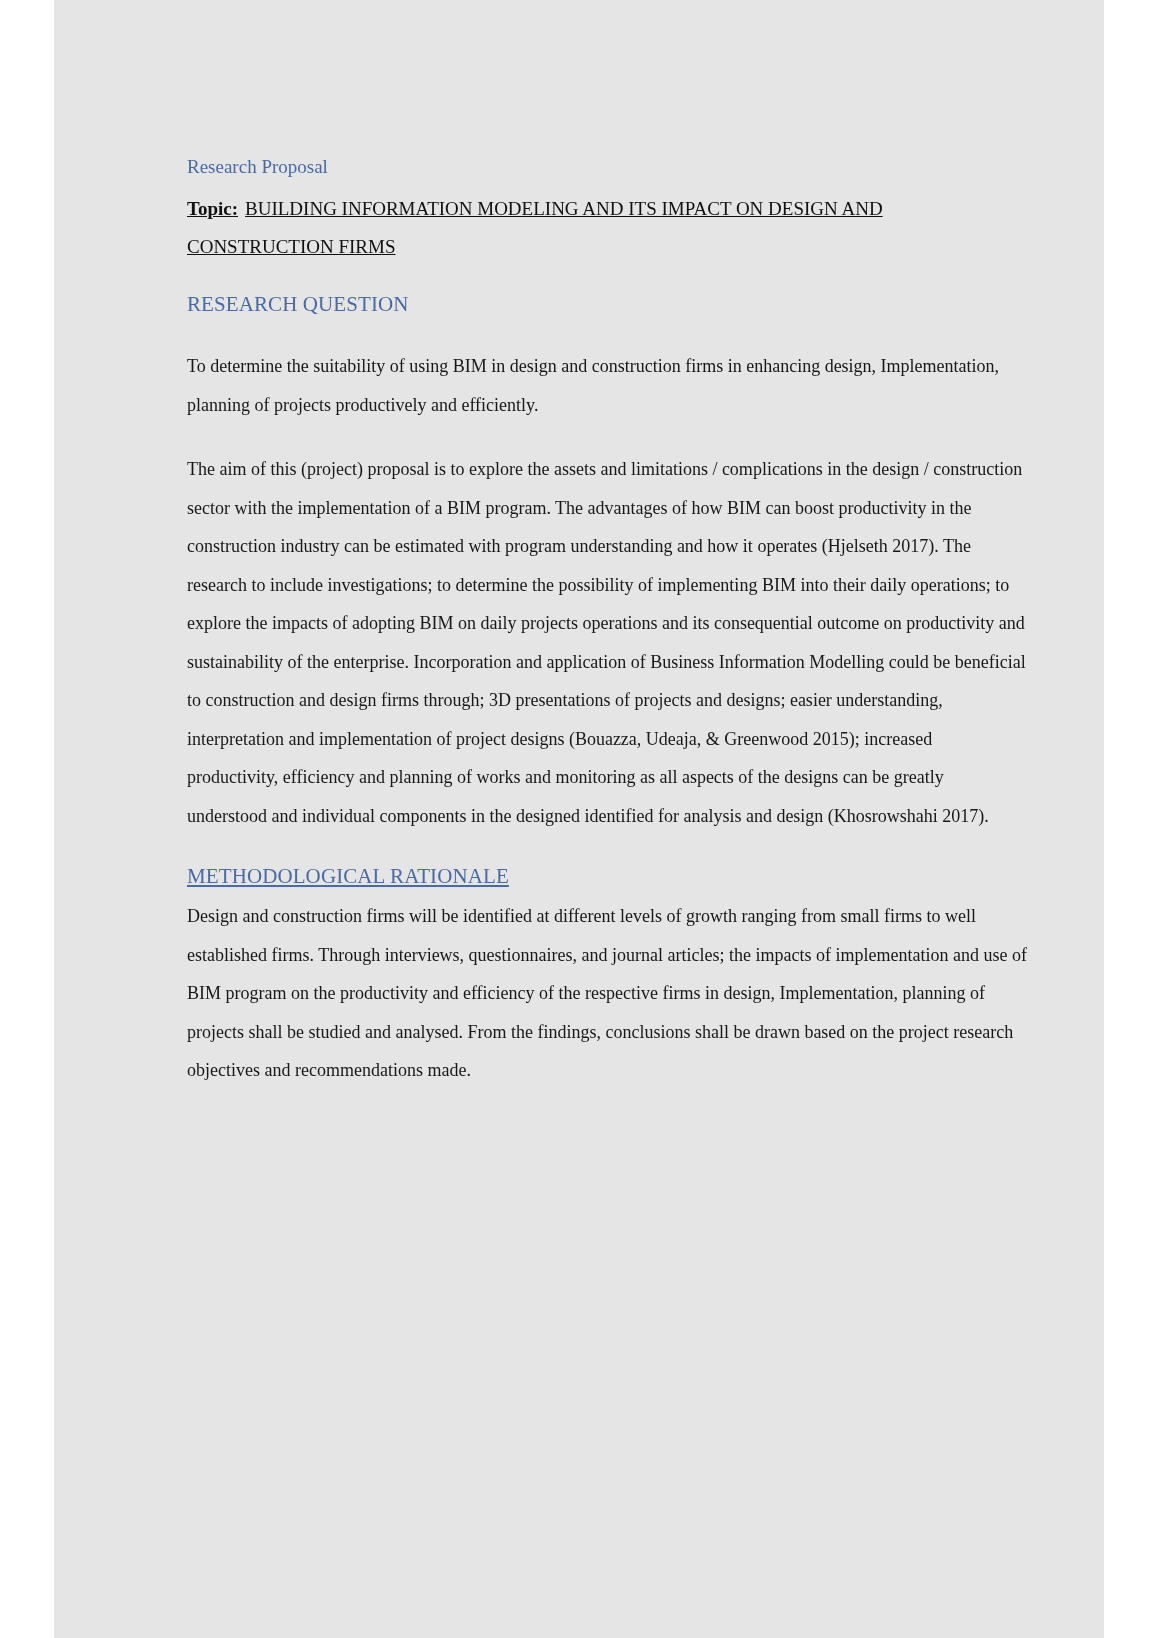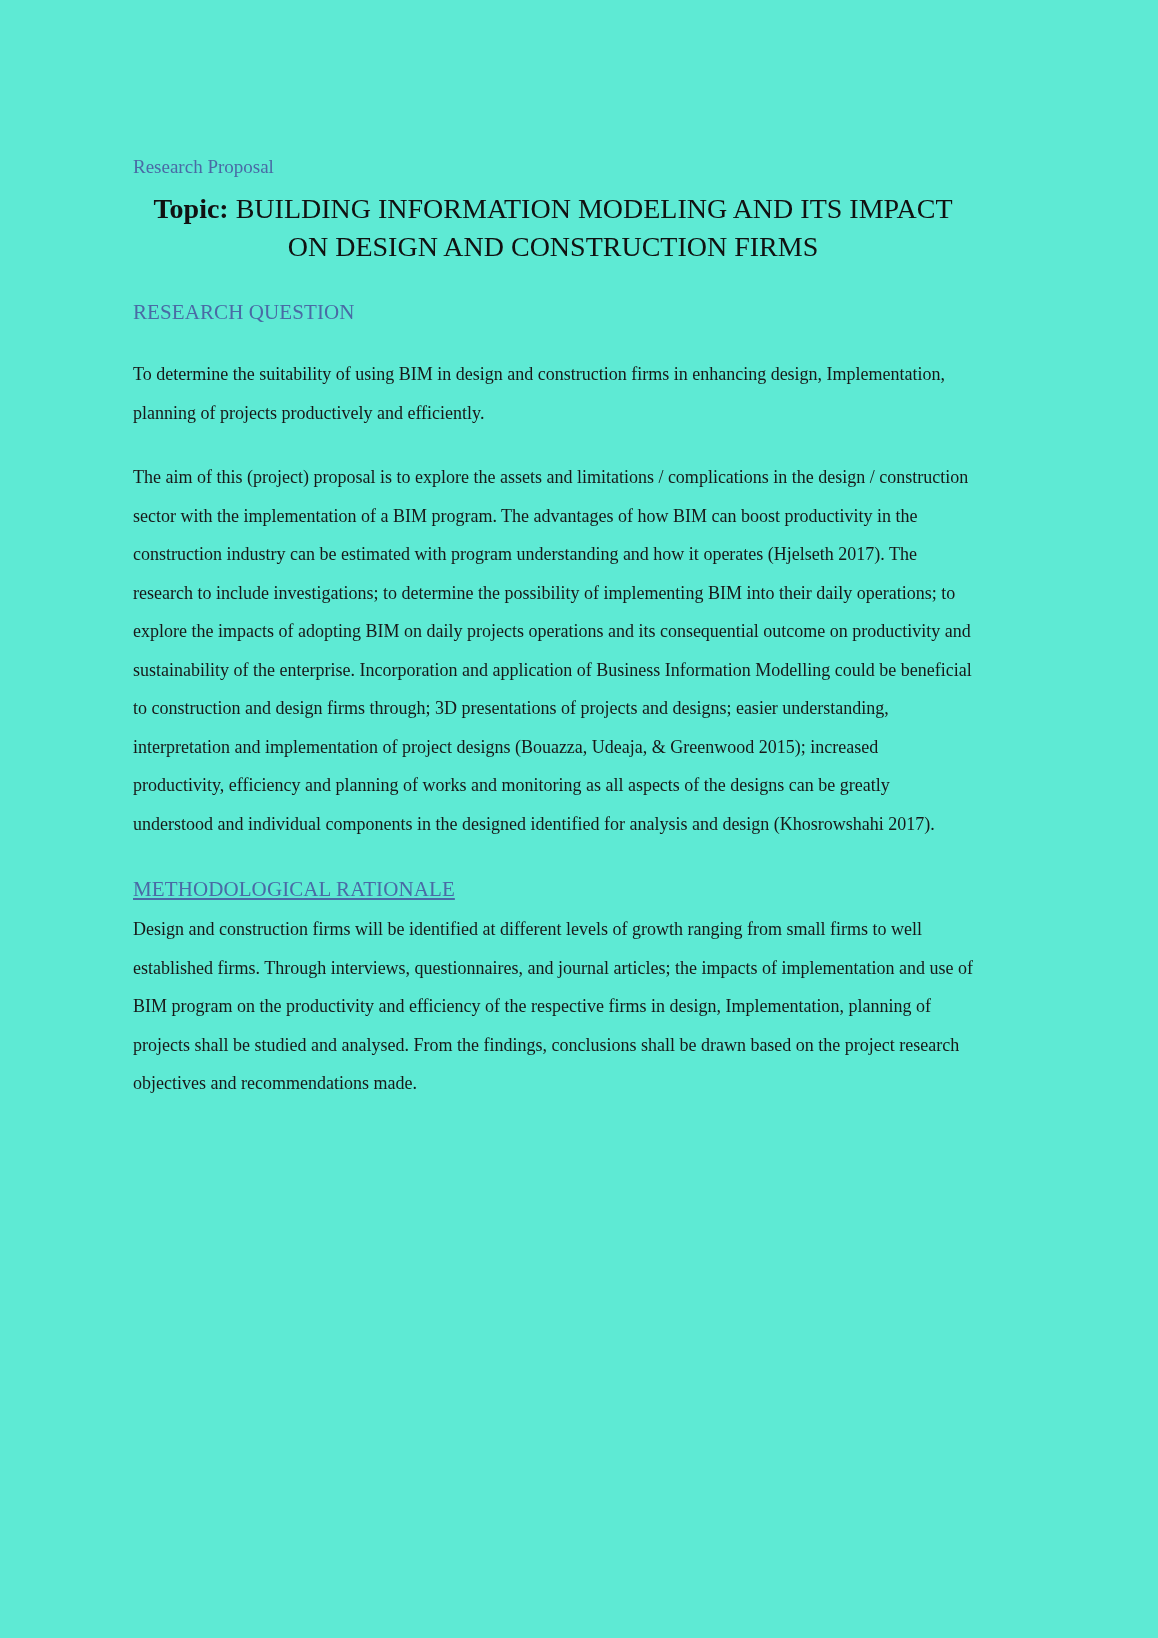--- a/index.html
+++ b/index.html
@@ -9,23 +9,23 @@
     background: #ffffff;
   }
   body {
     font-family: "Liberation Serif", "DejaVu Serif", serif;
     color: #000000;
     -webkit-font-smoothing: antialiased;
   }
 
   .page {
     position: relative;
-    width: 1158px;
+    width: 1050px;
     height: 1638px;
-    background: #5eead4;
+    background: #e5e5e5;
     margin: 0 auto;
     overflow: hidden;
     box-sizing: border-box;
   }
 
   .content {
     position: absolute;
     left: 133px;
     top: 152px;
     width: 840px;
@@ -34,45 +34,46 @@
   
   .doc-subtitle {
     font-size: 19px;
     line-height: 30px;
     color: #4A6AA5;
     margin: 0 0 8px 0;
     font-weight: normal;
   }
 
   .topic-line {
-    font-size: 28px;
+    font-size: 19px;
     line-height: 38px;
     color: #111111;
     margin: 0 0 6px 0;
     font-weight: normal;
-    text-align: center;
+    text-align: left;
+    text-decoration: underline;
   }
   .topic-label {
     font-weight: bold;
   }
   .topic-spacer {
     display: inline-block;
     width: 7px;
   }
 
   
   .section-heading {
     font-size: 21px;
     line-height: 30px;
     color: #4A6AA5;
     font-weight: normal;
     margin: 0;
     letter-spacing: 0.1px;
   }
-  .section-heading.gap-before-lg { margin-top: 31px; }
+  .section-heading.gap-before-lg { margin-top: 23px; }
   .section-heading.gap-after-lg  { margin-bottom: 28px; }
   .section-heading.gap-after-sm  { margin-bottom: 6px; text-decoration: underline; }
 
   
   .body-para {
     font-size: 18px;
     line-height: 38.5px;
     color: #181818;
     margin: 0;
     text-align: left;

